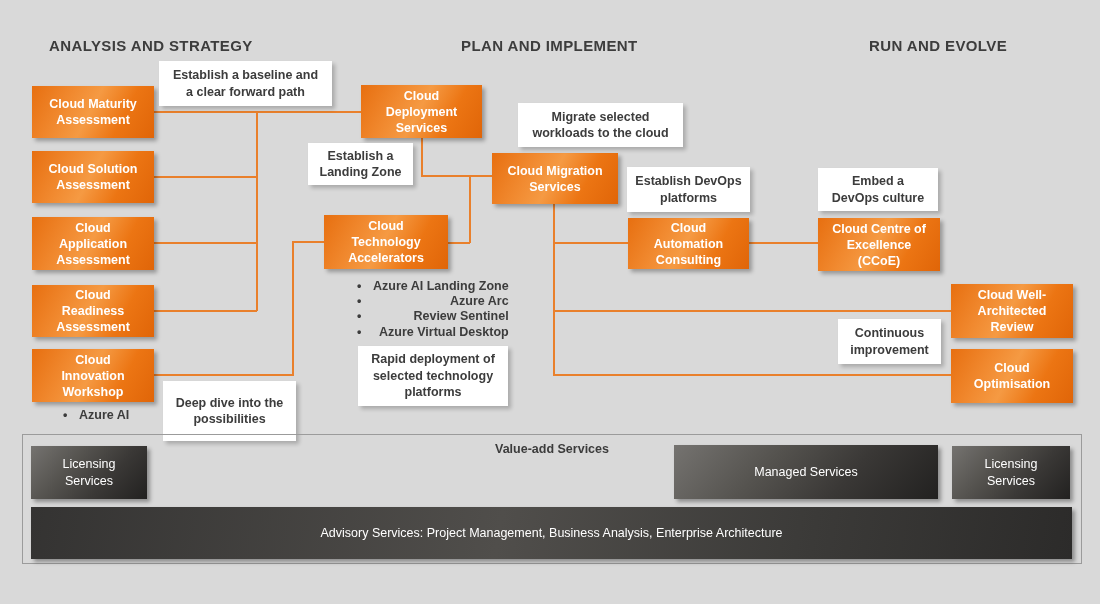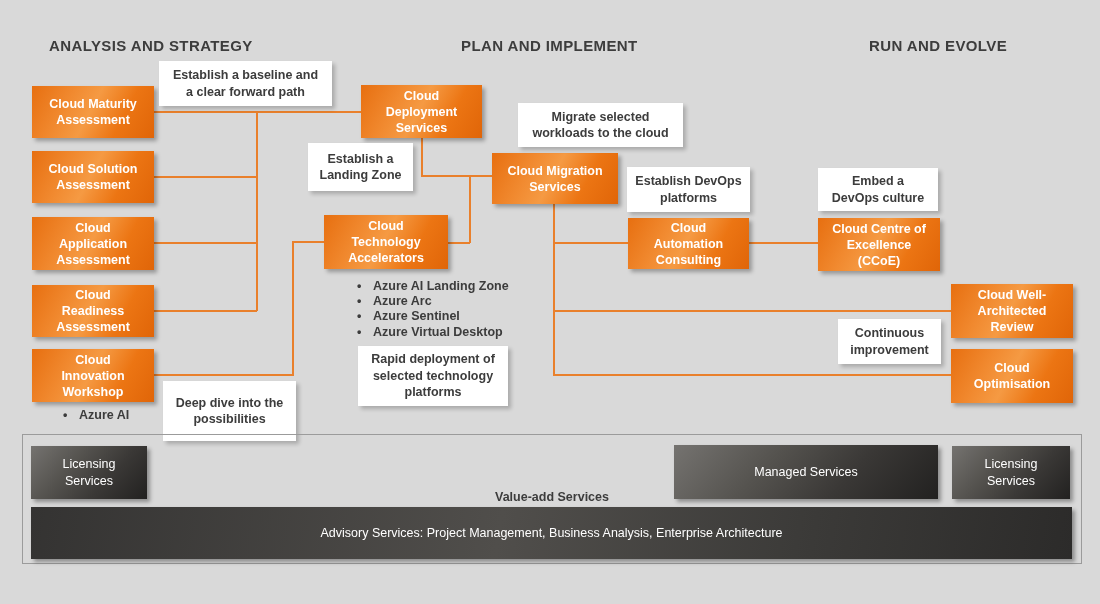--- a/index.html
+++ b/index.html
@@ -21,29 +21,29 @@
     background:linear-gradient(118deg,#e76f10 0%,#f18a30 30%,#f59a43 48%,#ec7513 72%,#e06508 100%);
     box-shadow:2.5px 3px 4px rgba(0,0,0,.30);
   }
   .note{
     position:absolute;display:flex;align-items:center;justify-content:center;
     text-align:center;color:#3c3c3c;font-size:12.5px;font-weight:700;line-height:1.32;
     white-space:pre-line;box-sizing:border-box;padding:2px 6px;background:#ffffff;
     box-shadow:2.5px 3px 4px rgba(0,0,0,.22);
   }
   .bullets{position:absolute;margin:0;padding:0;color:#3c3c3c;font-size:12.5px;font-weight:600;}
-  .bullets li{list-style:none;position:relative;padding-left:21px;line-height:15.2px;white-space:nowrap;}
+  .bullets li{list-style:none;position:relative;padding-left:21px;line-height:15.2px;white-space:nowrap;text-align:right;}
   .bullets li::before{content:"\2022";position:absolute;left:5px;}
   .va-panel{
     position:absolute;left:22px;top:434px;width:1060px;height:130px;
     border:1px solid #9b9b9b;box-sizing:border-box;
   }
   .va-title{
     position:absolute;left:0;top:7px;width:100%;text-align:center;
-    font-size:12.5px;font-weight:700;color:#3c3c3c;margin-top:48px;
+    font-size:12.5px;font-weight:700;color:#3c3c3c;
   }
   .dark{
     position:absolute;display:flex;align-items:center;justify-content:center;
     text-align:center;color:#ffffff;font-size:12.5px;font-weight:500;line-height:1.3;
     white-space:pre-line;box-sizing:border-box;
     background:linear-gradient(132deg,#757370 0%,#55534f 35%,#3a3836 65%,#222120 100%);
     box-shadow:2.5px 3px 4px rgba(0,0,0,.35);
   }
   .advisory{
     background:linear-gradient(100deg,#343332 0%,#504e4b 45%,#3b3a38 75%,#2c2b2a 100%);
@@ -104,21 +104,21 @@
 Excellence
 (CCoE)</div>
   <div class="svc" style="left:951px;top:284px;width:122px;height:54px;">Cloud Well-
 Architected
 Review</div>
   <div class="svc" style="left:951px;top:349px;width:122px;height:54px;">Cloud
 Optimisation</div>
 
   <div class="note" style="left:159px;top:61px;width:173px;height:45px;padding-left:6px;">Establish a baseline and
 a clear forward path</div>
-  <div class="note" style="left:308px;top:143px;width:105px;height:48px;">Establish a
+  <div class="note" style="left:308px;top:143px;width:105px;height:42px;">Establish a
 Landing Zone</div>
   <div class="note" style="left:518px;top:103px;width:165px;height:44px;">Migrate selected
 workloads to the cloud</div>
   <div class="note" style="left:627px;top:167px;width:123px;height:45px;">Establish DevOps
 platforms</div>
   <div class="note" style="left:818px;top:168px;width:120px;height:43px;">Embed a
 DevOps culture</div>
   <div class="note" style="left:163px;top:381px;width:133px;height:60px;text-align:center;">Deep dive into the
 possibilities</div>
   <div class="note" style="left:358px;top:346px;width:150px;height:60px;">Rapid deployment of
@@ -126,21 +126,21 @@
 platforms</div>
   <div class="note" style="left:838px;top:319px;width:103px;height:45px;">Continuous
 improvement</div>
 
   <ul class="bullets" style="left:58px;top:408px;">
     <li>Azure AI</li>
   </ul>
   <ul class="bullets" style="left:352px;top:279px;">
     <li>Azure AI Landing Zone</li>
     <li>Azure Arc</li>
-    <li>Azure Sentinel</li>
+    <li>Review Sentinel</li>
     <li>Azure Virtual Desktop</li>
   </ul>
 
   <div class="va-panel">
     <div class="va-title">Value-add Services</div>
     <div class="dark" style="left:8px;top:11px;width:116px;height:53px;">Licensing
 Services</div>
     <div class="dark" style="left:651px;top:10px;width:264px;height:54px;">Managed Services</div>
     <div class="dark" style="left:929px;top:11px;width:118px;height:53px;">Licensing
 Services</div>

